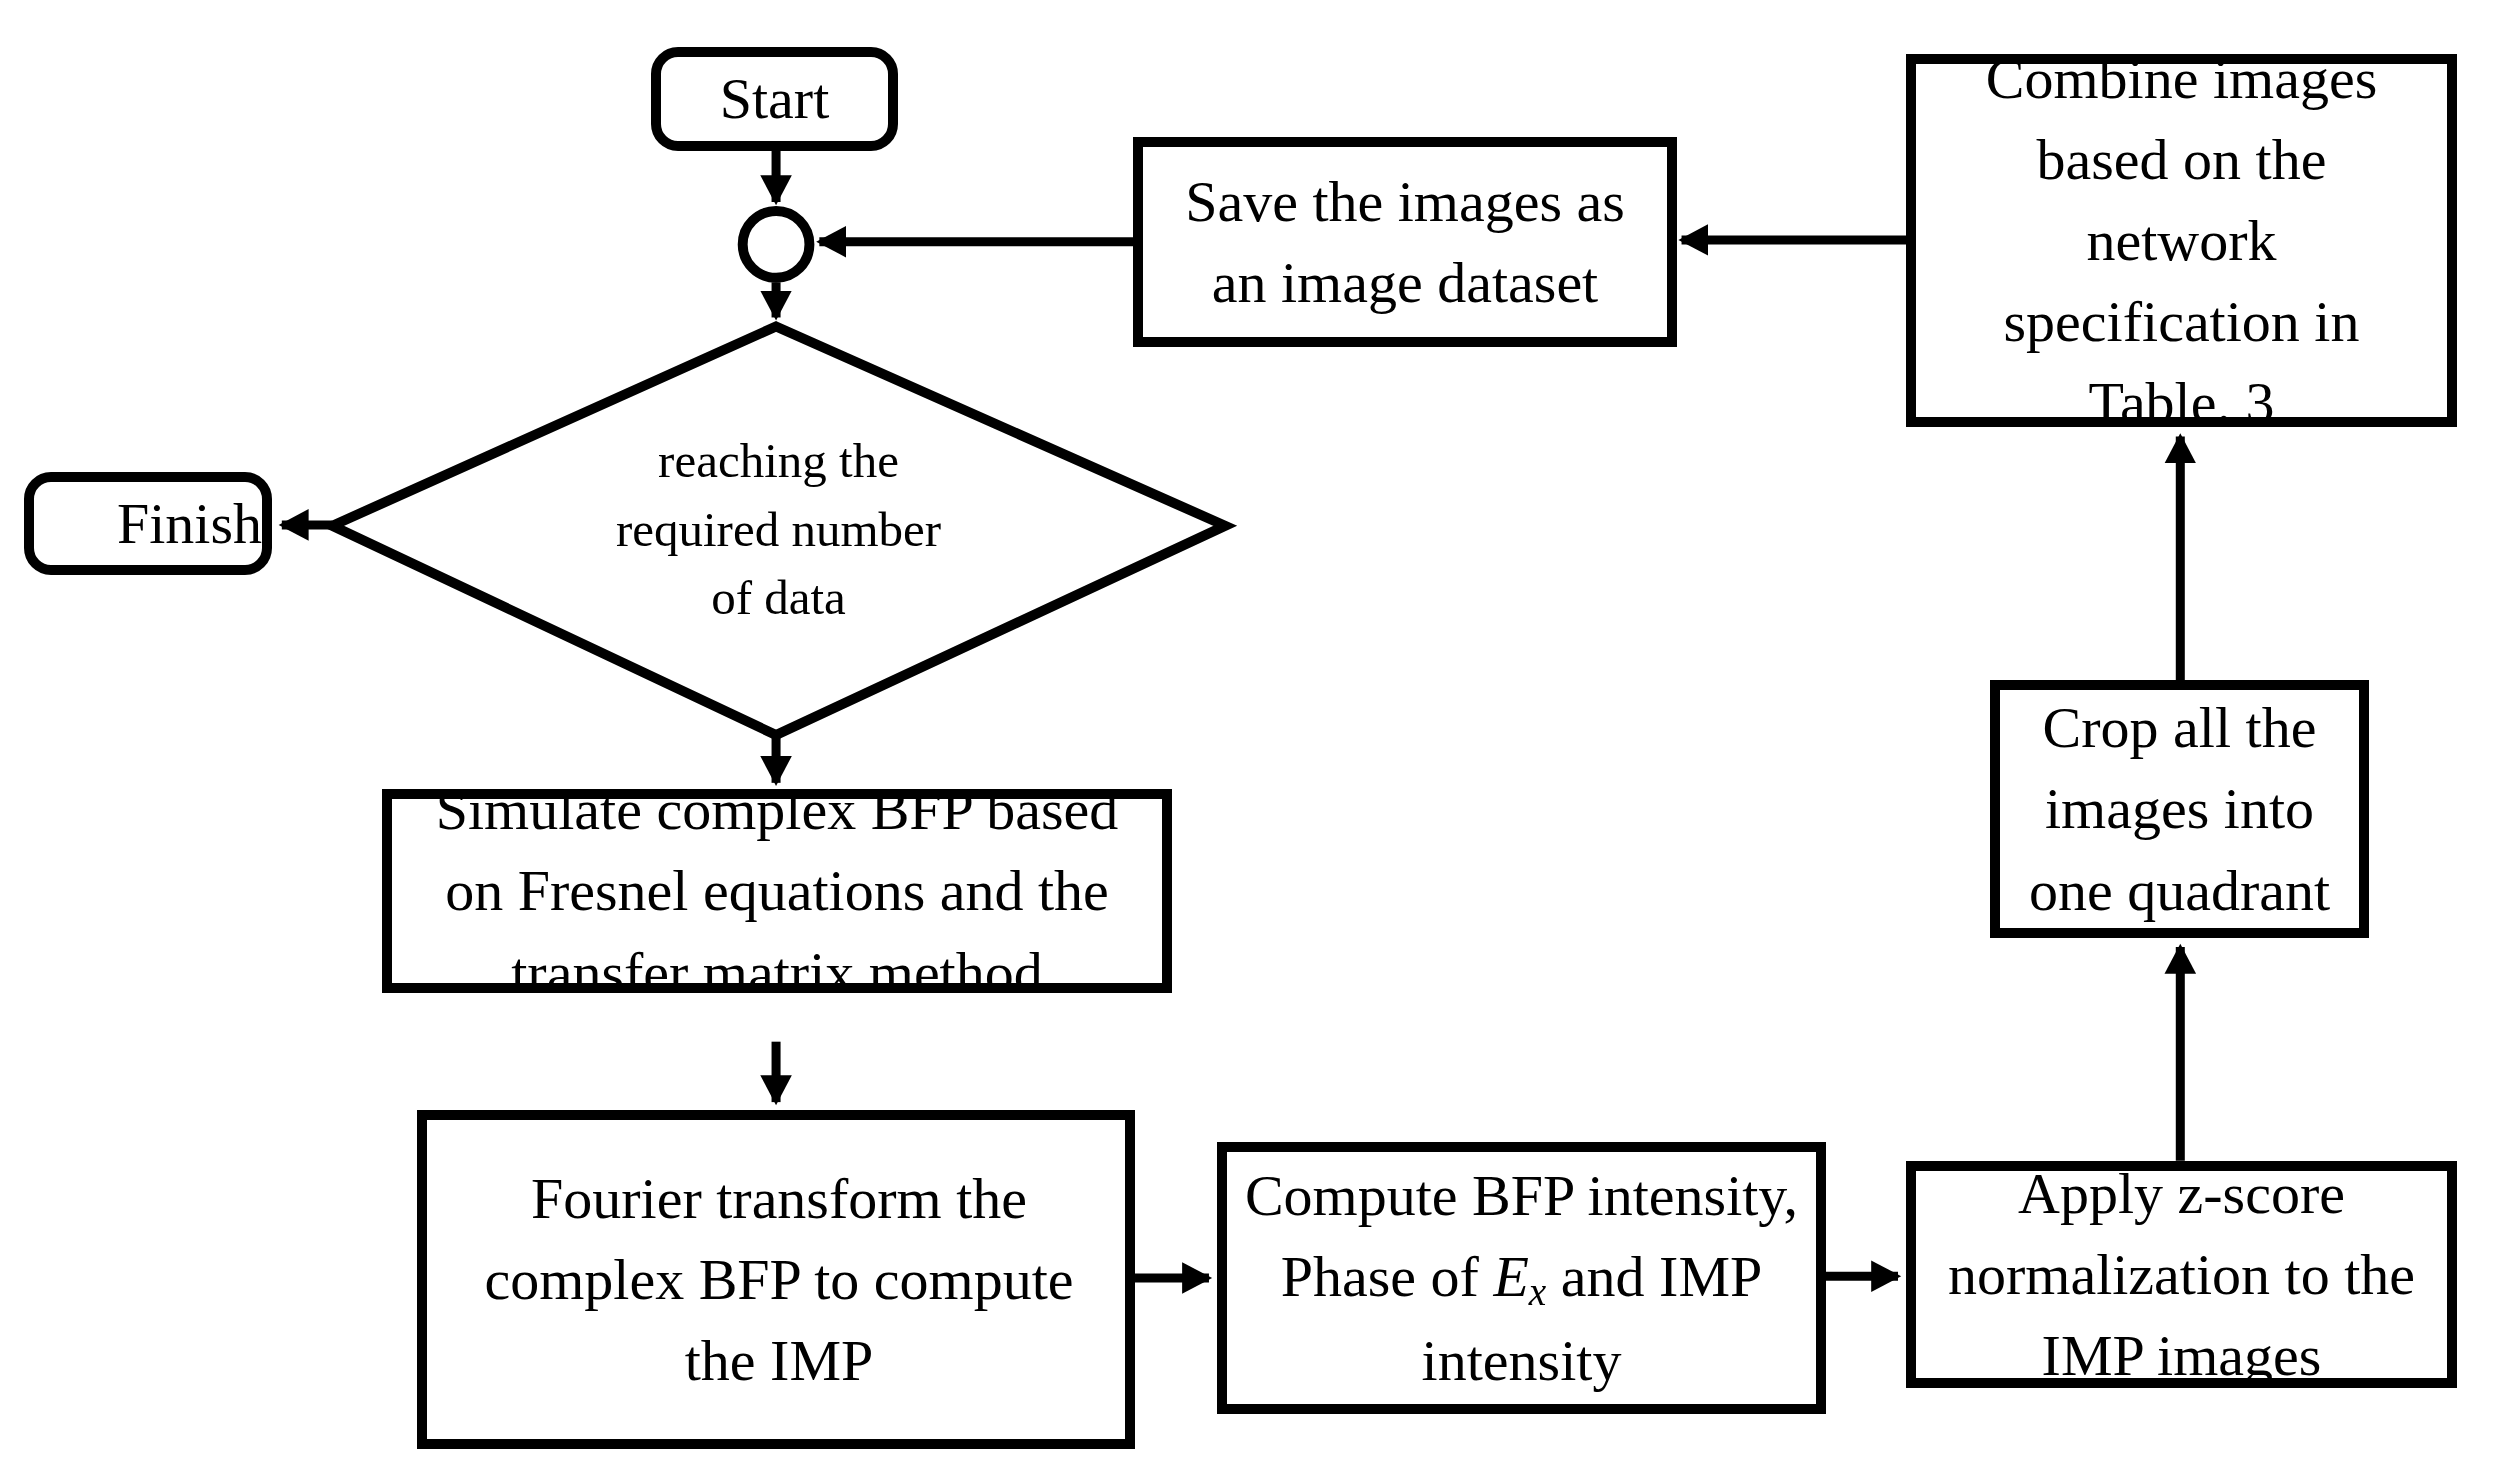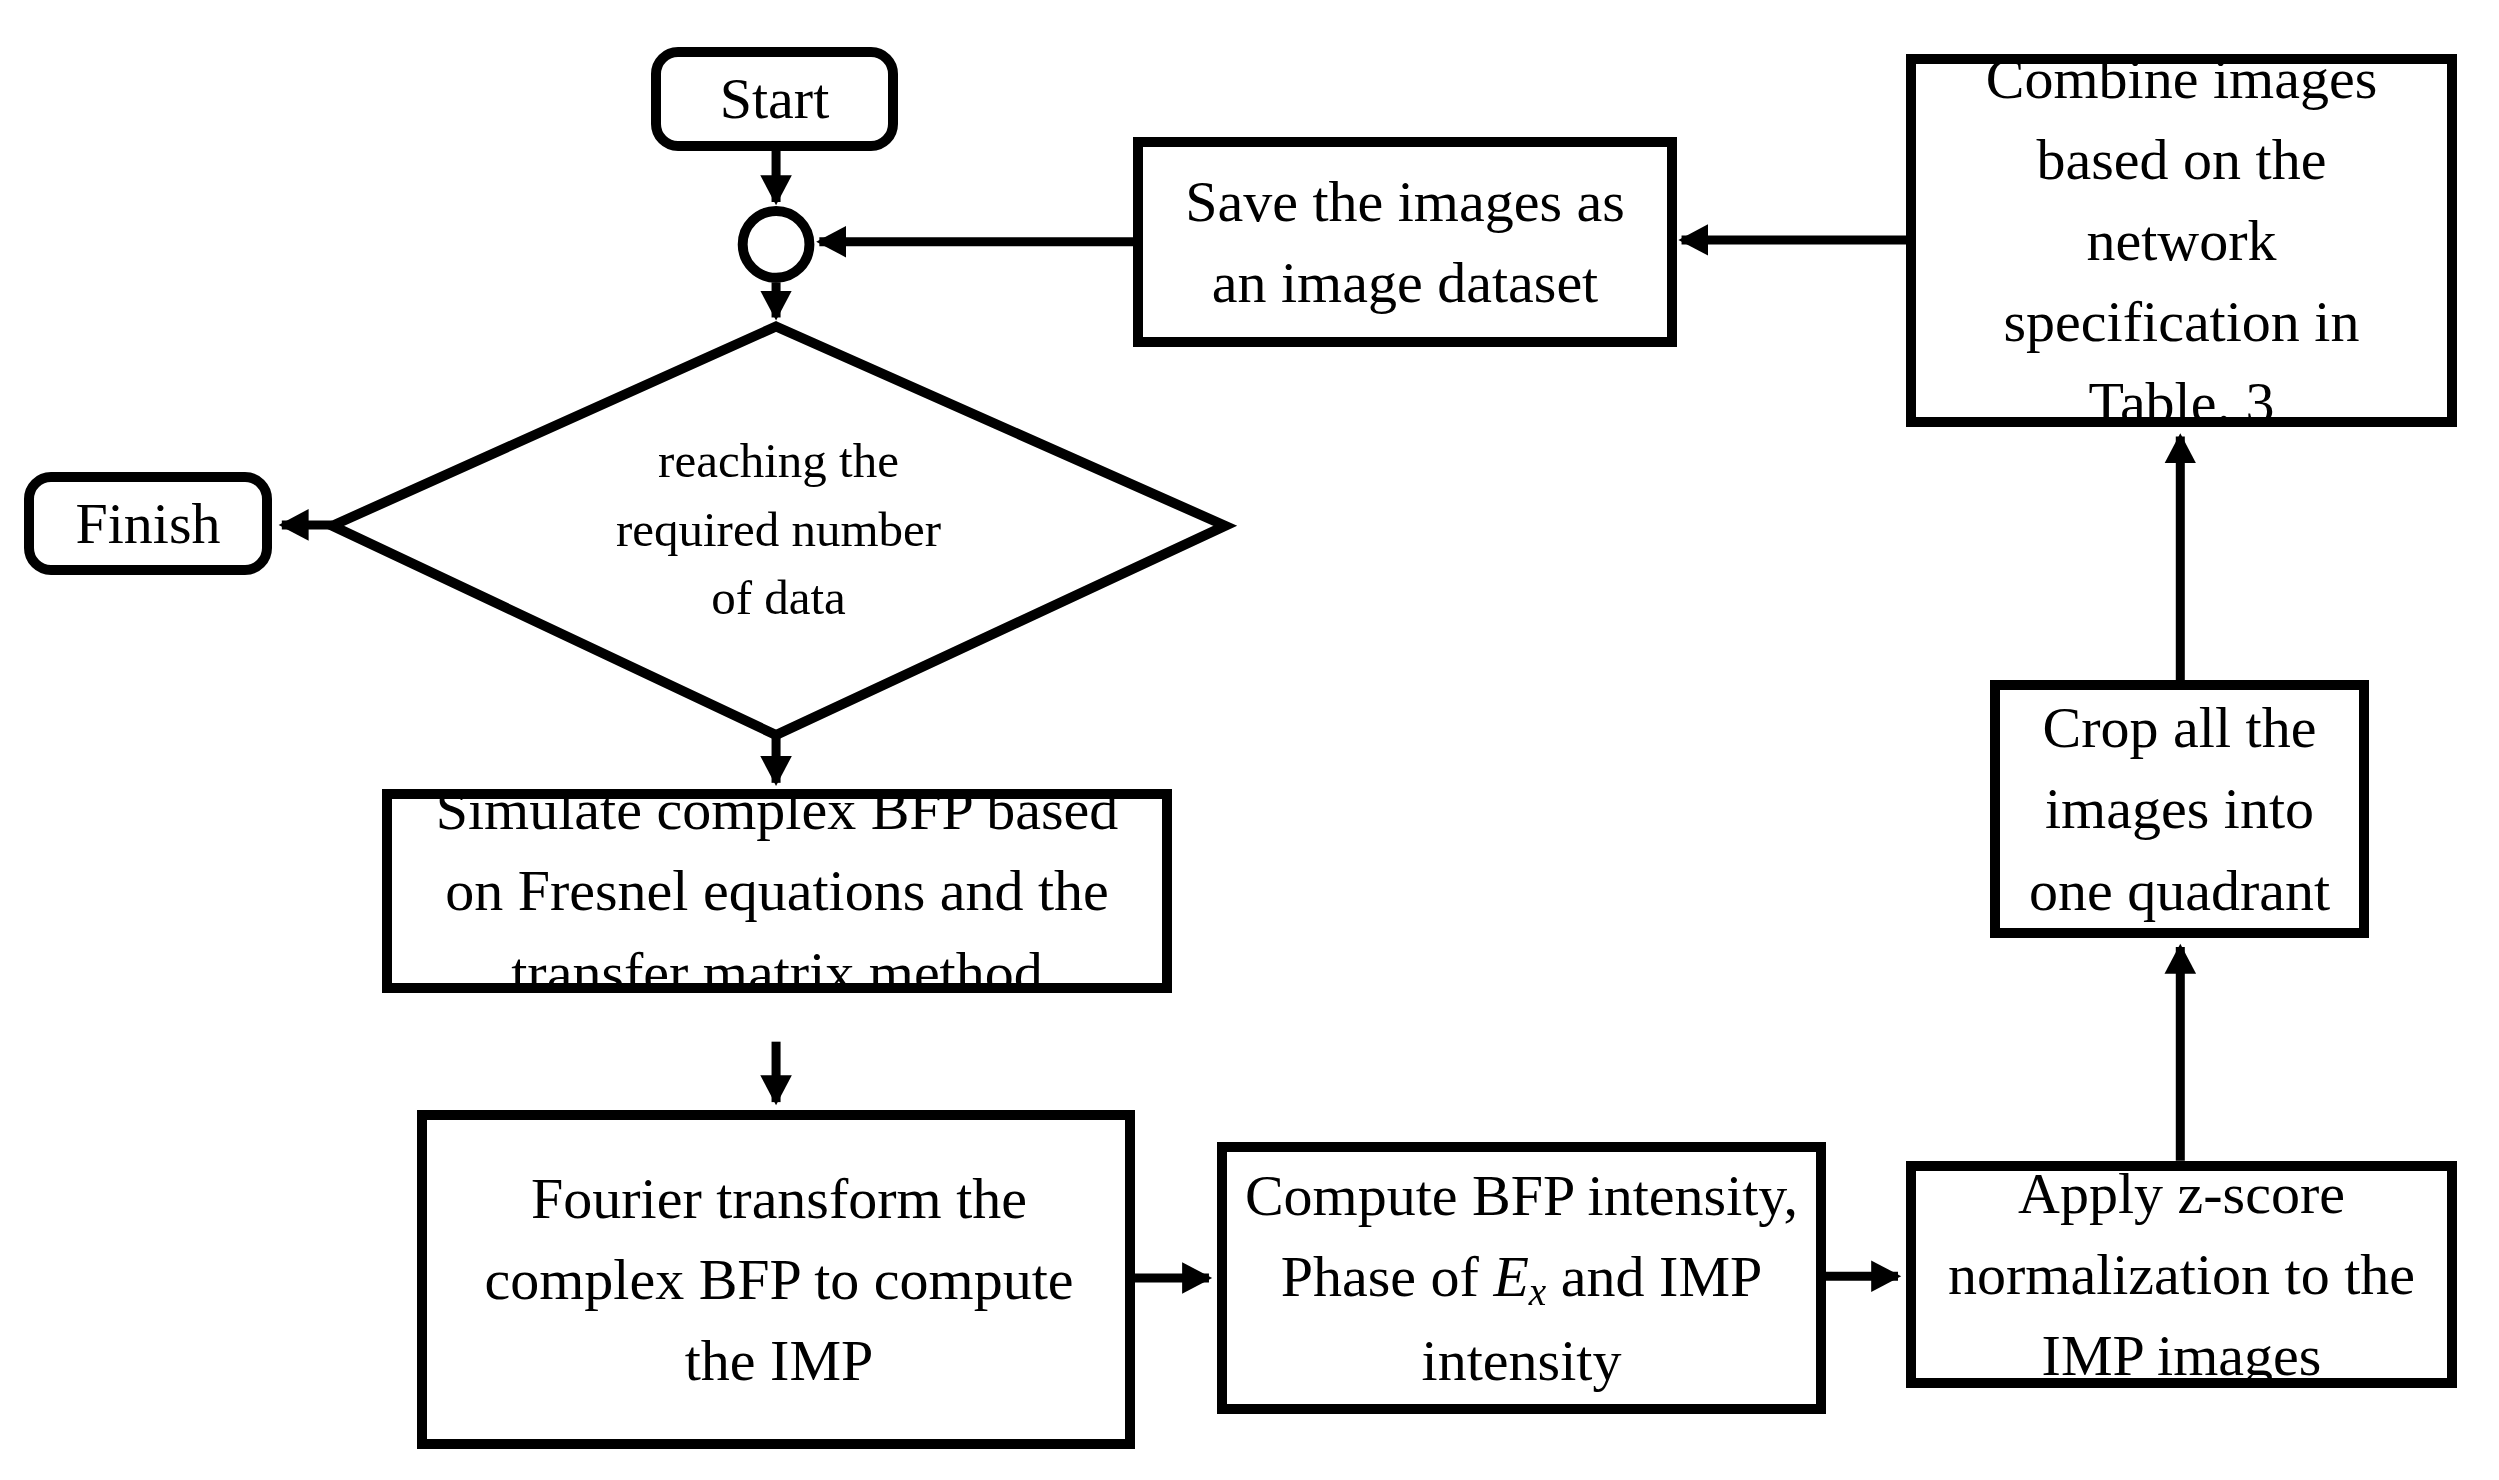--- a/index.html
+++ b/index.html
@@ -72,21 +72,21 @@
     <line x1="1258" y1="1417" x2="1340" y2="1417" stroke="#000000" stroke-width="10" marker-end="url(#arrow)"></line>
     <line x1="2024" y1="1415" x2="2104" y2="1415" stroke="#000000" stroke-width="10" marker-end="url(#arrow)"></line>
     <line x1="2417" y1="1287" x2="2417" y2="1050" stroke="#000000" stroke-width="10" marker-end="url(#arrow)"></line>
     <line x1="2417" y1="754" x2="2417" y2="484" stroke="#000000" stroke-width="10" marker-end="url(#arrow)"></line>
   </svg>
 
   <div class="node terminator" style="left:651px; top:47px; width:247px; height:104px;">
     <span class="line">Start</span>
   </div>
 
-  <div class="node terminator" style="left:24px; top:472px; width:248px; height:103px;">
+  <div class="node terminator" style="left:24px; top:472px; width:248px; height:103px;align-items:flex-end;">
     <span class="line">Finish</span>
   </div>
 
   <div class="node" style="left:1133px; top:137px; width:544px; height:210px;">
     <span class="line">Save the images as</span>
     <span class="line">an image dataset</span>
   </div>
 
   <div class="node" style="left:1906px; top:54px; width:551px; height:373px;">
     <span class="line">Combine images</span>

